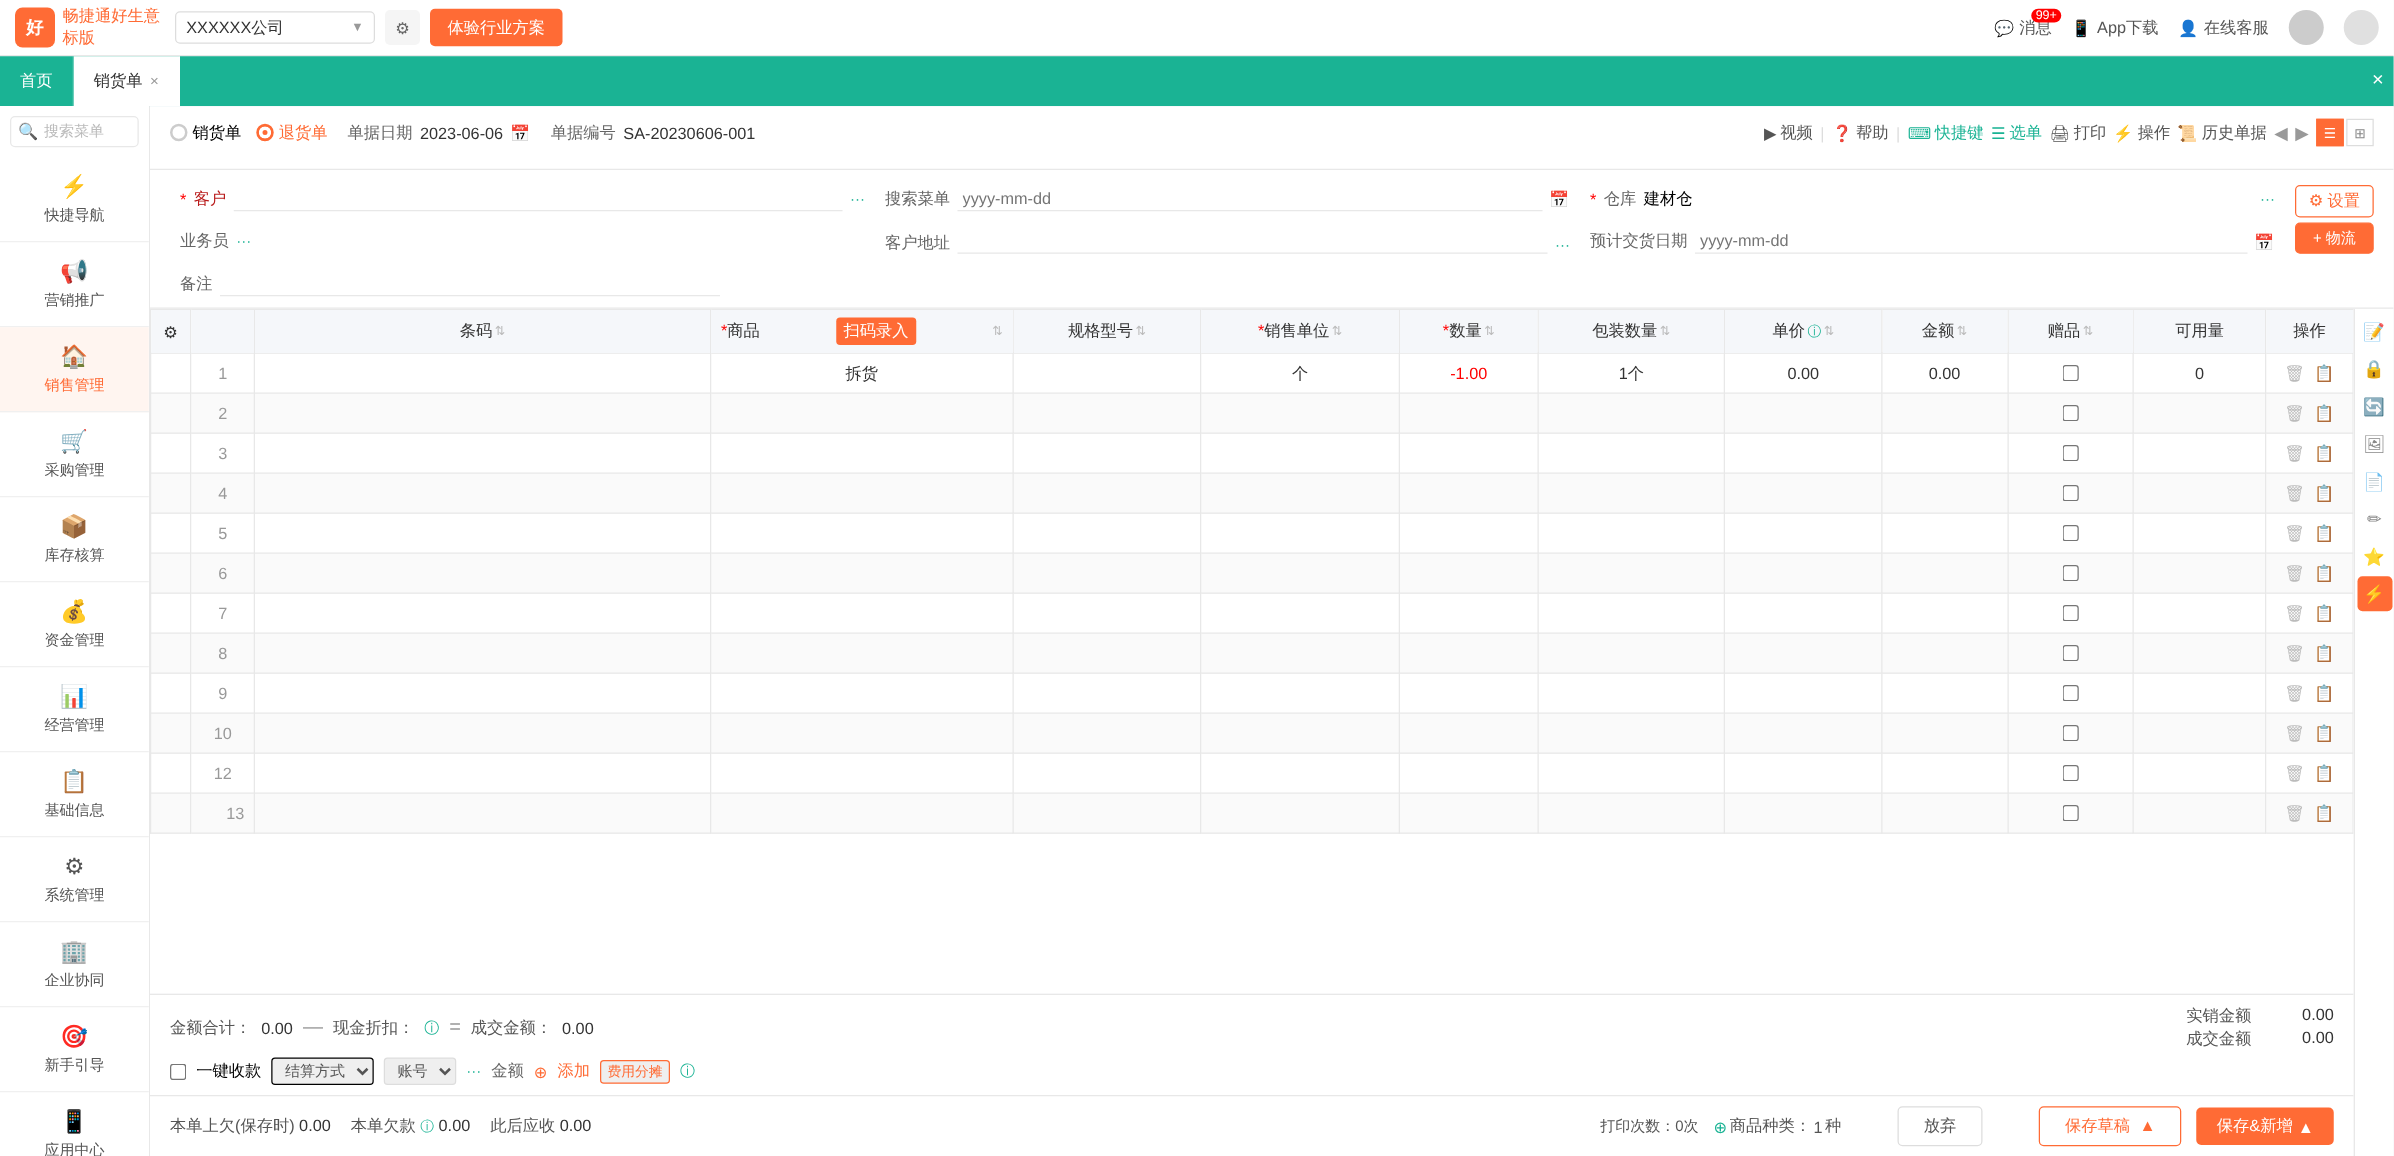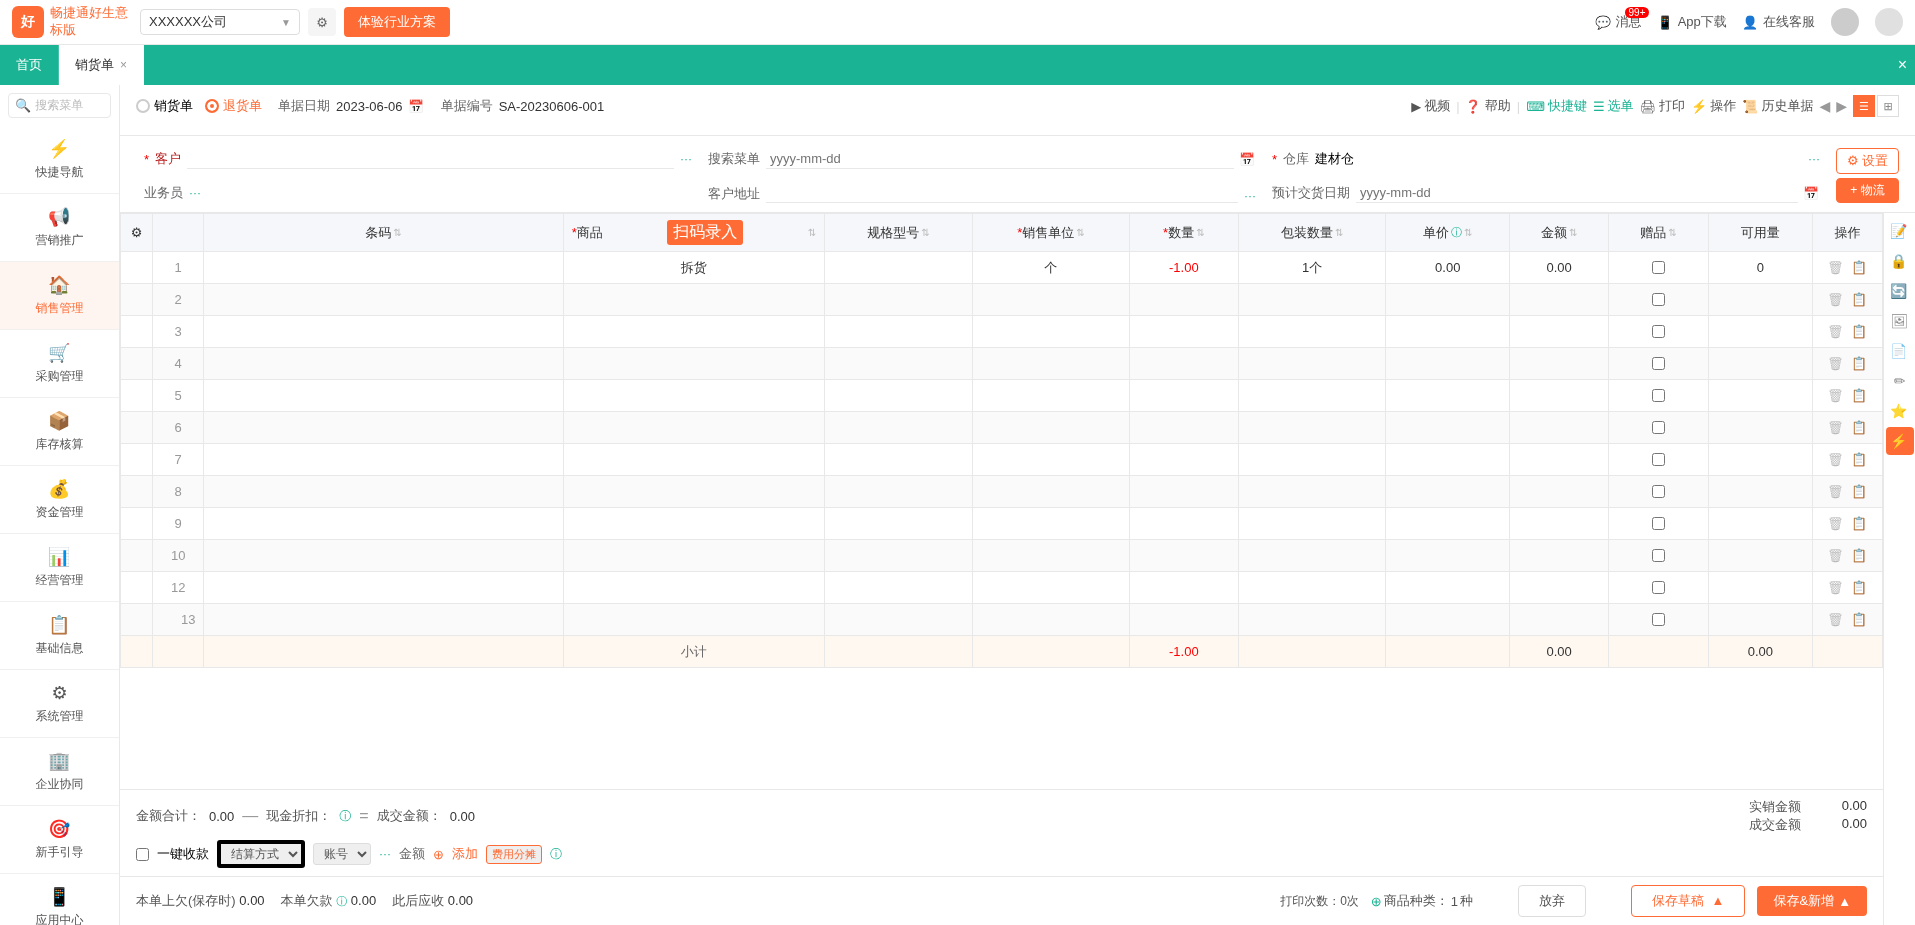--- a/index.html
+++ b/index.html
@@ -56,21 +56,21 @@
     .toolbar-divider { color: #ddd; }
     .action-btn { border: 1px solid #ff6b35; color: #ff6b35; background: #fff; border-radius: 4px; padding: 3px 10px; cursor: pointer; font-size: 12px; white-space: nowrap; }
     .action-btn.primary { background: #ff6b35; color: #fff; }
 
     
     .table-area { flex: 1; overflow-y: auto; background: #fff; margin: 0; }
     .data-table { width: 100%; border-collapse: collapse; font-size: 12px; }
     .data-table th { background: #f5f7fa; border: 1px solid #e8e8e8; padding: 6px 8px; text-align: center; white-space: nowrap; color: #333; font-weight: 500; position: sticky; top: 0; z-index: 2; }
     .data-table td { border: 1px solid #e8e8e8; padding: 4px 8px; text-align: center; color: #333; height: 32px; }
     .data-table tr:nth-child(even) td { background: #fafafa; }
-    .scan-btn { background: #ff6b35; color: #fff; border: none; border-radius: 3px; padding: 2px 6px; font-size: 16px; cursor: pointer; }
+    .scan-btn { background: #ff6b35; color: #fff; border: none; border-radius: 3px; padding: 2px 6px; font-size: 13px; cursor: pointer; }
     .col-num { width: 36px; color: #999; }
     .col-actions { width: 70px; }
     .th-sort { display: flex; align-items: center; justify-content: center; gap: 2px; }
     .sort-icon { color: #bbb; font-size: 10px; }
     .gear-col { width: 32px; }
     .checkbox-cell { display: flex; align-items: center; justify-content: center; }
     input[type=checkbox] { width: 13px; height: 13px; }
 
     
     .subtotal-row td { background: #fff8f0 !important; font-weight: 500; }
@@ -315,20 +315,24 @@
           <input type="text" style="flex: 1 1 0%; border-top: none; border-right: none; border-left: none; border-image: initial; border-bottom: 1px solid rgb(232, 232, 232); outline: none; padding: 2px 4px; min-width: 0px;" placeholder="">
           <span style="color:#1ab394;cursor:pointer;font-size:12px;">···</span>
         </div>
 
         <div style="display:flex;align-items:center;padding:5px 8px;gap:6px;">
           <span style="color:#666;white-space:nowrap;">预计交货日期</span>
           <input type="text" style="flex: 1 1 0%; border-top: none; border-right: none; border-left: none; border-image: initial; border-bottom: 1px solid rgb(232, 232, 232); outline: none; padding: 2px 4px; min-width: 0px; color: rgb(187, 187, 187);" placeholder="yyyy-mm-dd">
           <span style="color:#1ab394;cursor:pointer;">📅</span>
         </div>
 
+        <div style="display:flex;align-items:center;padding:5px 8px;gap:6px;grid-column:span 3;">
+          <span style="color:#666;white-space:nowrap;">备注</span>
+          <input type="text" style="width: 400px; border-top: none; border-right: none; border-left: none; border-image: initial; border-bottom: 1px solid rgb(232, 232, 232); outline: none; padding: 2px 4px;" placeholder="">
+        </div>
       </div>
 
       <div style="display:flex;flex-direction:column;gap:4px;padding:4px 0 4px 8px;min-width:70px;">
         <button class="action-btn">
           <span>⚙</span>
           <span>设置</span>
         </button>
         <button class="action-btn primary">+ 物流</button>
       </div>
     </div>
@@ -660,35 +664,20 @@
                     <div class="checkbox-cell">
                       <input type="checkbox" style="">
                     </div>
                   </td>
     <td></td>
     <td class="col-actions" style="text-align:center;">
       <span style="cursor:pointer;color:#bbb;margin-right:4px;">🗑</span>
       <span style="cursor:pointer;color:#bbb;">📋</span>
     </td>
   </tr>
-                <tr class="subtotal-row">
-  <td></td>
-  <td></td>
-  <td></td>
-  <td style="color:#666;">小计</td>
-  <td></td>
-  <td></td>
-  <td style="color:#f00;">-1.00</td>
-  <td></td>
-  <td></td>
-  <td>0.00</td>
-  <td></td>
-  <td>0.00</td>
-  <td></td>
-</tr>
               </tbody>
           </table>
         </div>
 
         <div class="bottom-area">
           <div class="bottom-row1">
             <span>金额合计：</span>
             <span style="color:#333;font-weight:500;">0.00</span>
             <span style="color:#999;font-size:16px;">—</span>
             <span>现金折扣：</span>
@@ -705,21 +694,21 @@
               <div style="display:flex;gap:16px;justify-content:flex-end;color:#555;">
                 <span>成交金额</span>
                 <span style="min-width:50px;text-align:right;color:#333;">0.00</span>
               </div>
             </div>
           </div>
 
           <div class="bottom-row2">
             <input type="checkbox" id="one-click-pay" style="">
             <label for="one-click-pay" style="cursor:pointer;">一键收款</label>
-            <select style="border:4px solid #000000;border-radius:3px;padding:2px 6px;color:#555;font-size:12px;cursor:pointer;">
+            <select style="border:1px solid #000000;border-radius:3px;padding:2px 6px;color:#555;font-size:12px;cursor:pointer;">
               <option>结算方式</option>
             </select>
             <select style="border:1px solid #ddd;border-radius:3px;padding:2px 6px;color:#555;font-size:12px;cursor:pointer;">
               <option>账号</option>
             </select>
             <span style="color:#1ab394;cursor:pointer;font-size:12px;">···</span>
             <span style="color:#666;">金额</span>
             <span style="color:#ff6b35;cursor:pointer;">⊕</span>
             <span style="color:#ff6b35;cursor:pointer;">添加</span>
             <button class="fee-tag">费用分摊</button>

